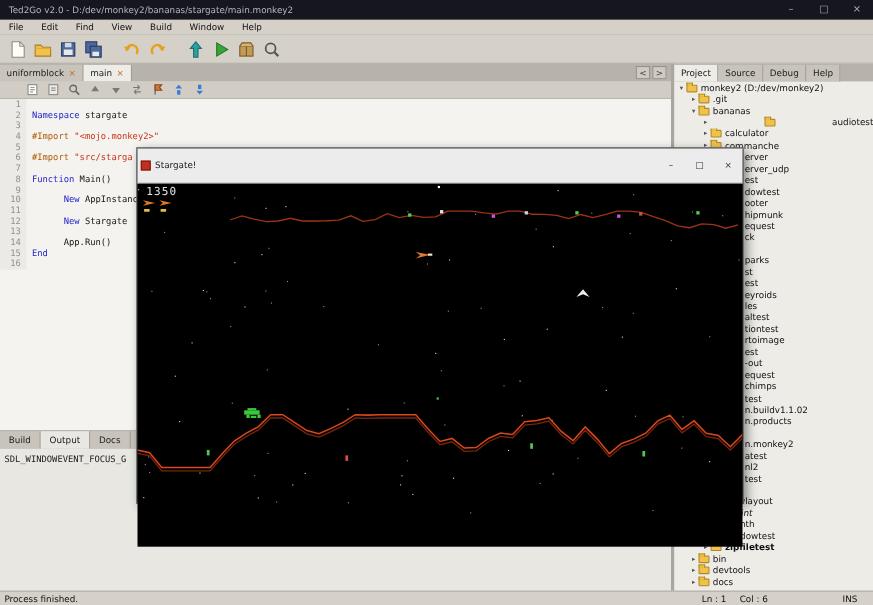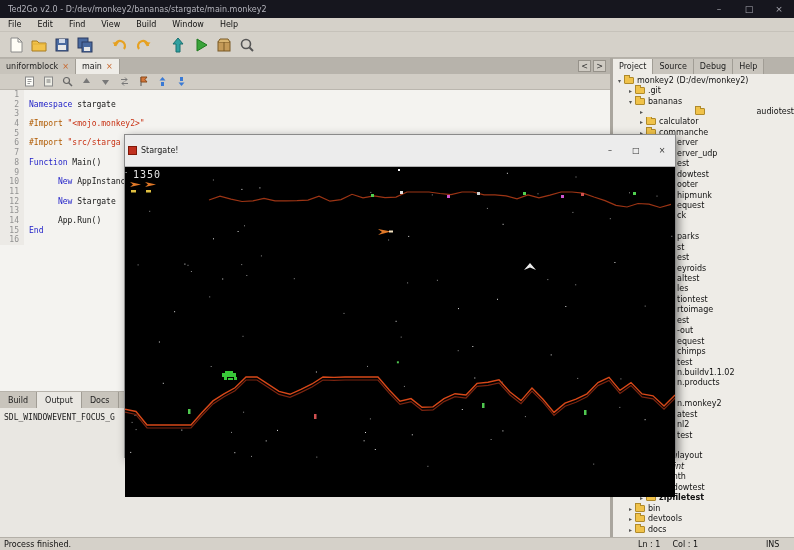--- a/index.html
+++ b/index.html
@@ -385,24 +385,24 @@
         <div class="trow cut">
           <span>st</span>
         </div>
         <div class="trow cut">
           <span>est</span>
         </div>
         <div class="trow cut">
           <span>eyroids</span>
         </div>
         <div class="trow cut">
+          <span>les</span>
+        </div>
+        <div class="trow cut">
           <span>altest</span>
-        </div>
-        <div class="trow cut">
-          <span>les</span>
         </div>
         <div class="trow cut">
           <span>tiontest</span>
         </div>
         <div class="trow cut">
           <span>rtoimage</span>
         </div>
         <div class="trow cut">
           <span>est</span>
         </div>
@@ -482,21 +482,21 @@
           <span class="folder"></span>
           <span>docs</span>
         </div>
       </div>
   </div>
 
   <div class="statusbar">
     <span class="sb-msg">Process finished.</span>
     <span class="sb-pos">
       <span>Ln : 1</span>
-      <span>Col : 1</span>
+      <span>Col : 6</span>
     </span>
     <span class="sb-mode">INS</span>
   </div>
 
   <div class="gwin">
     <div class="gtitle">
       <span class="gicon"></span>
       <span class="gtitle-text">Stargate!</span>
       <span class="gbtn">–</span>
       <span class="gbtn">□</span>

